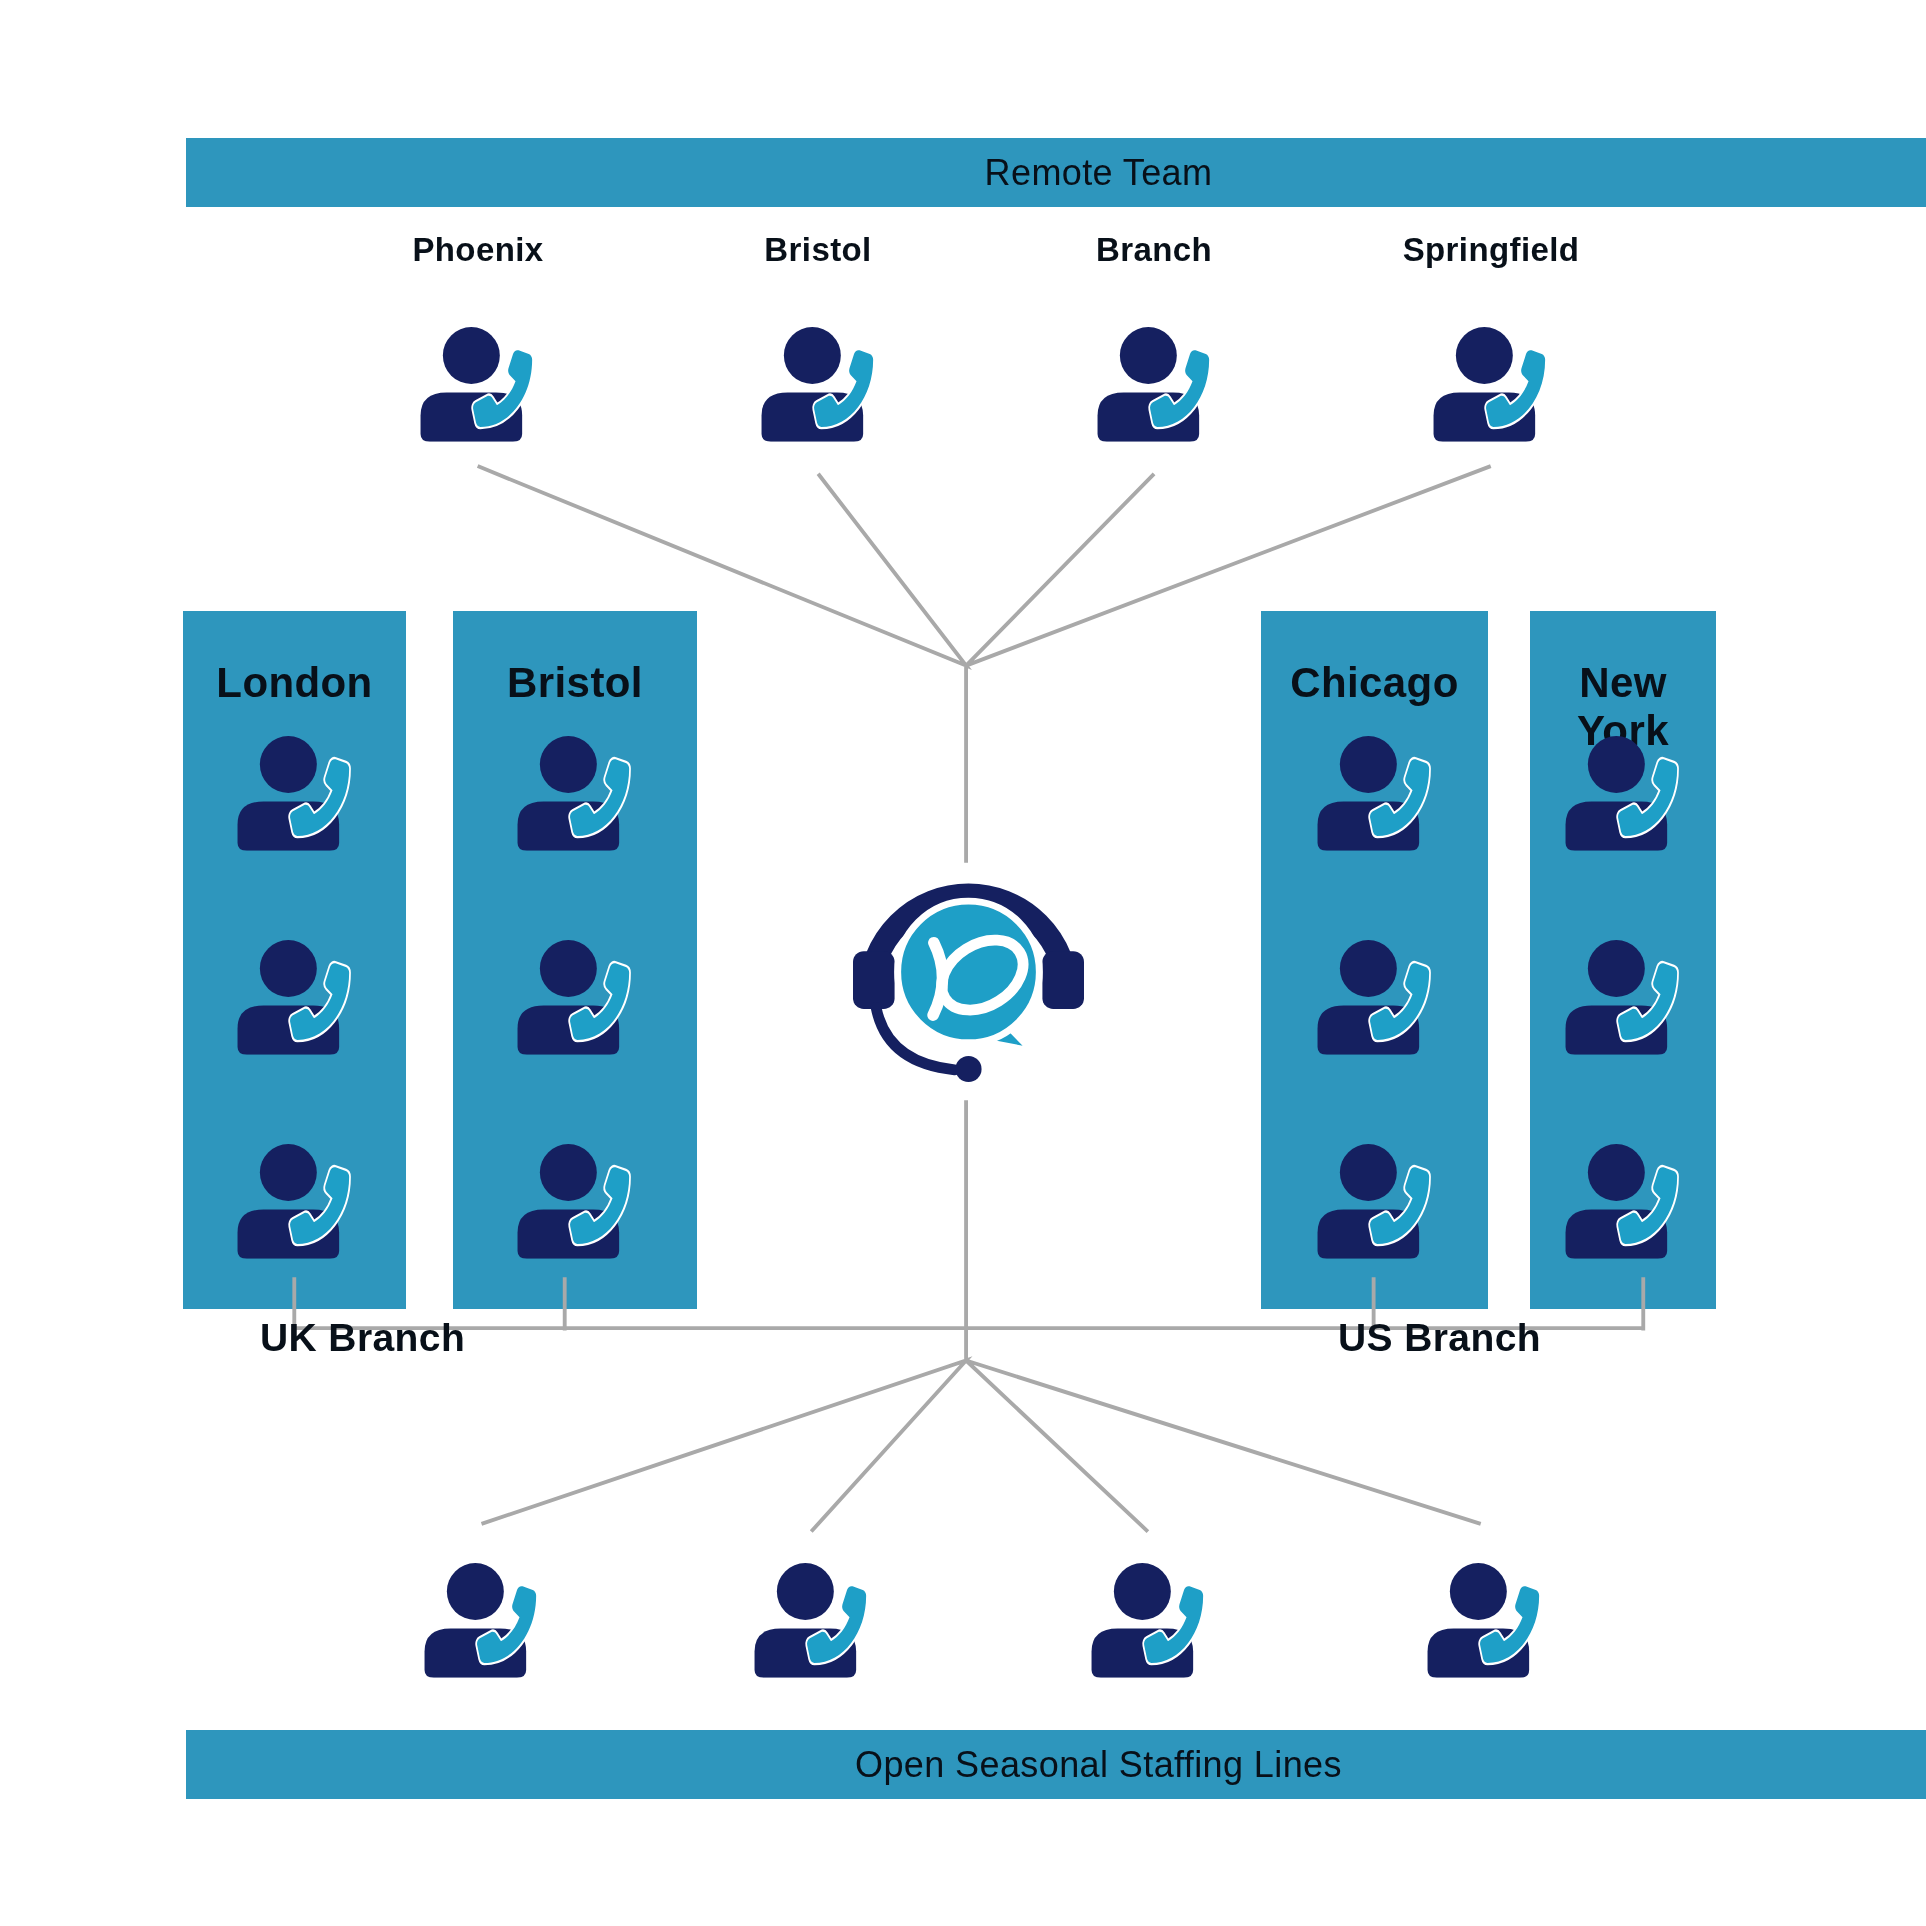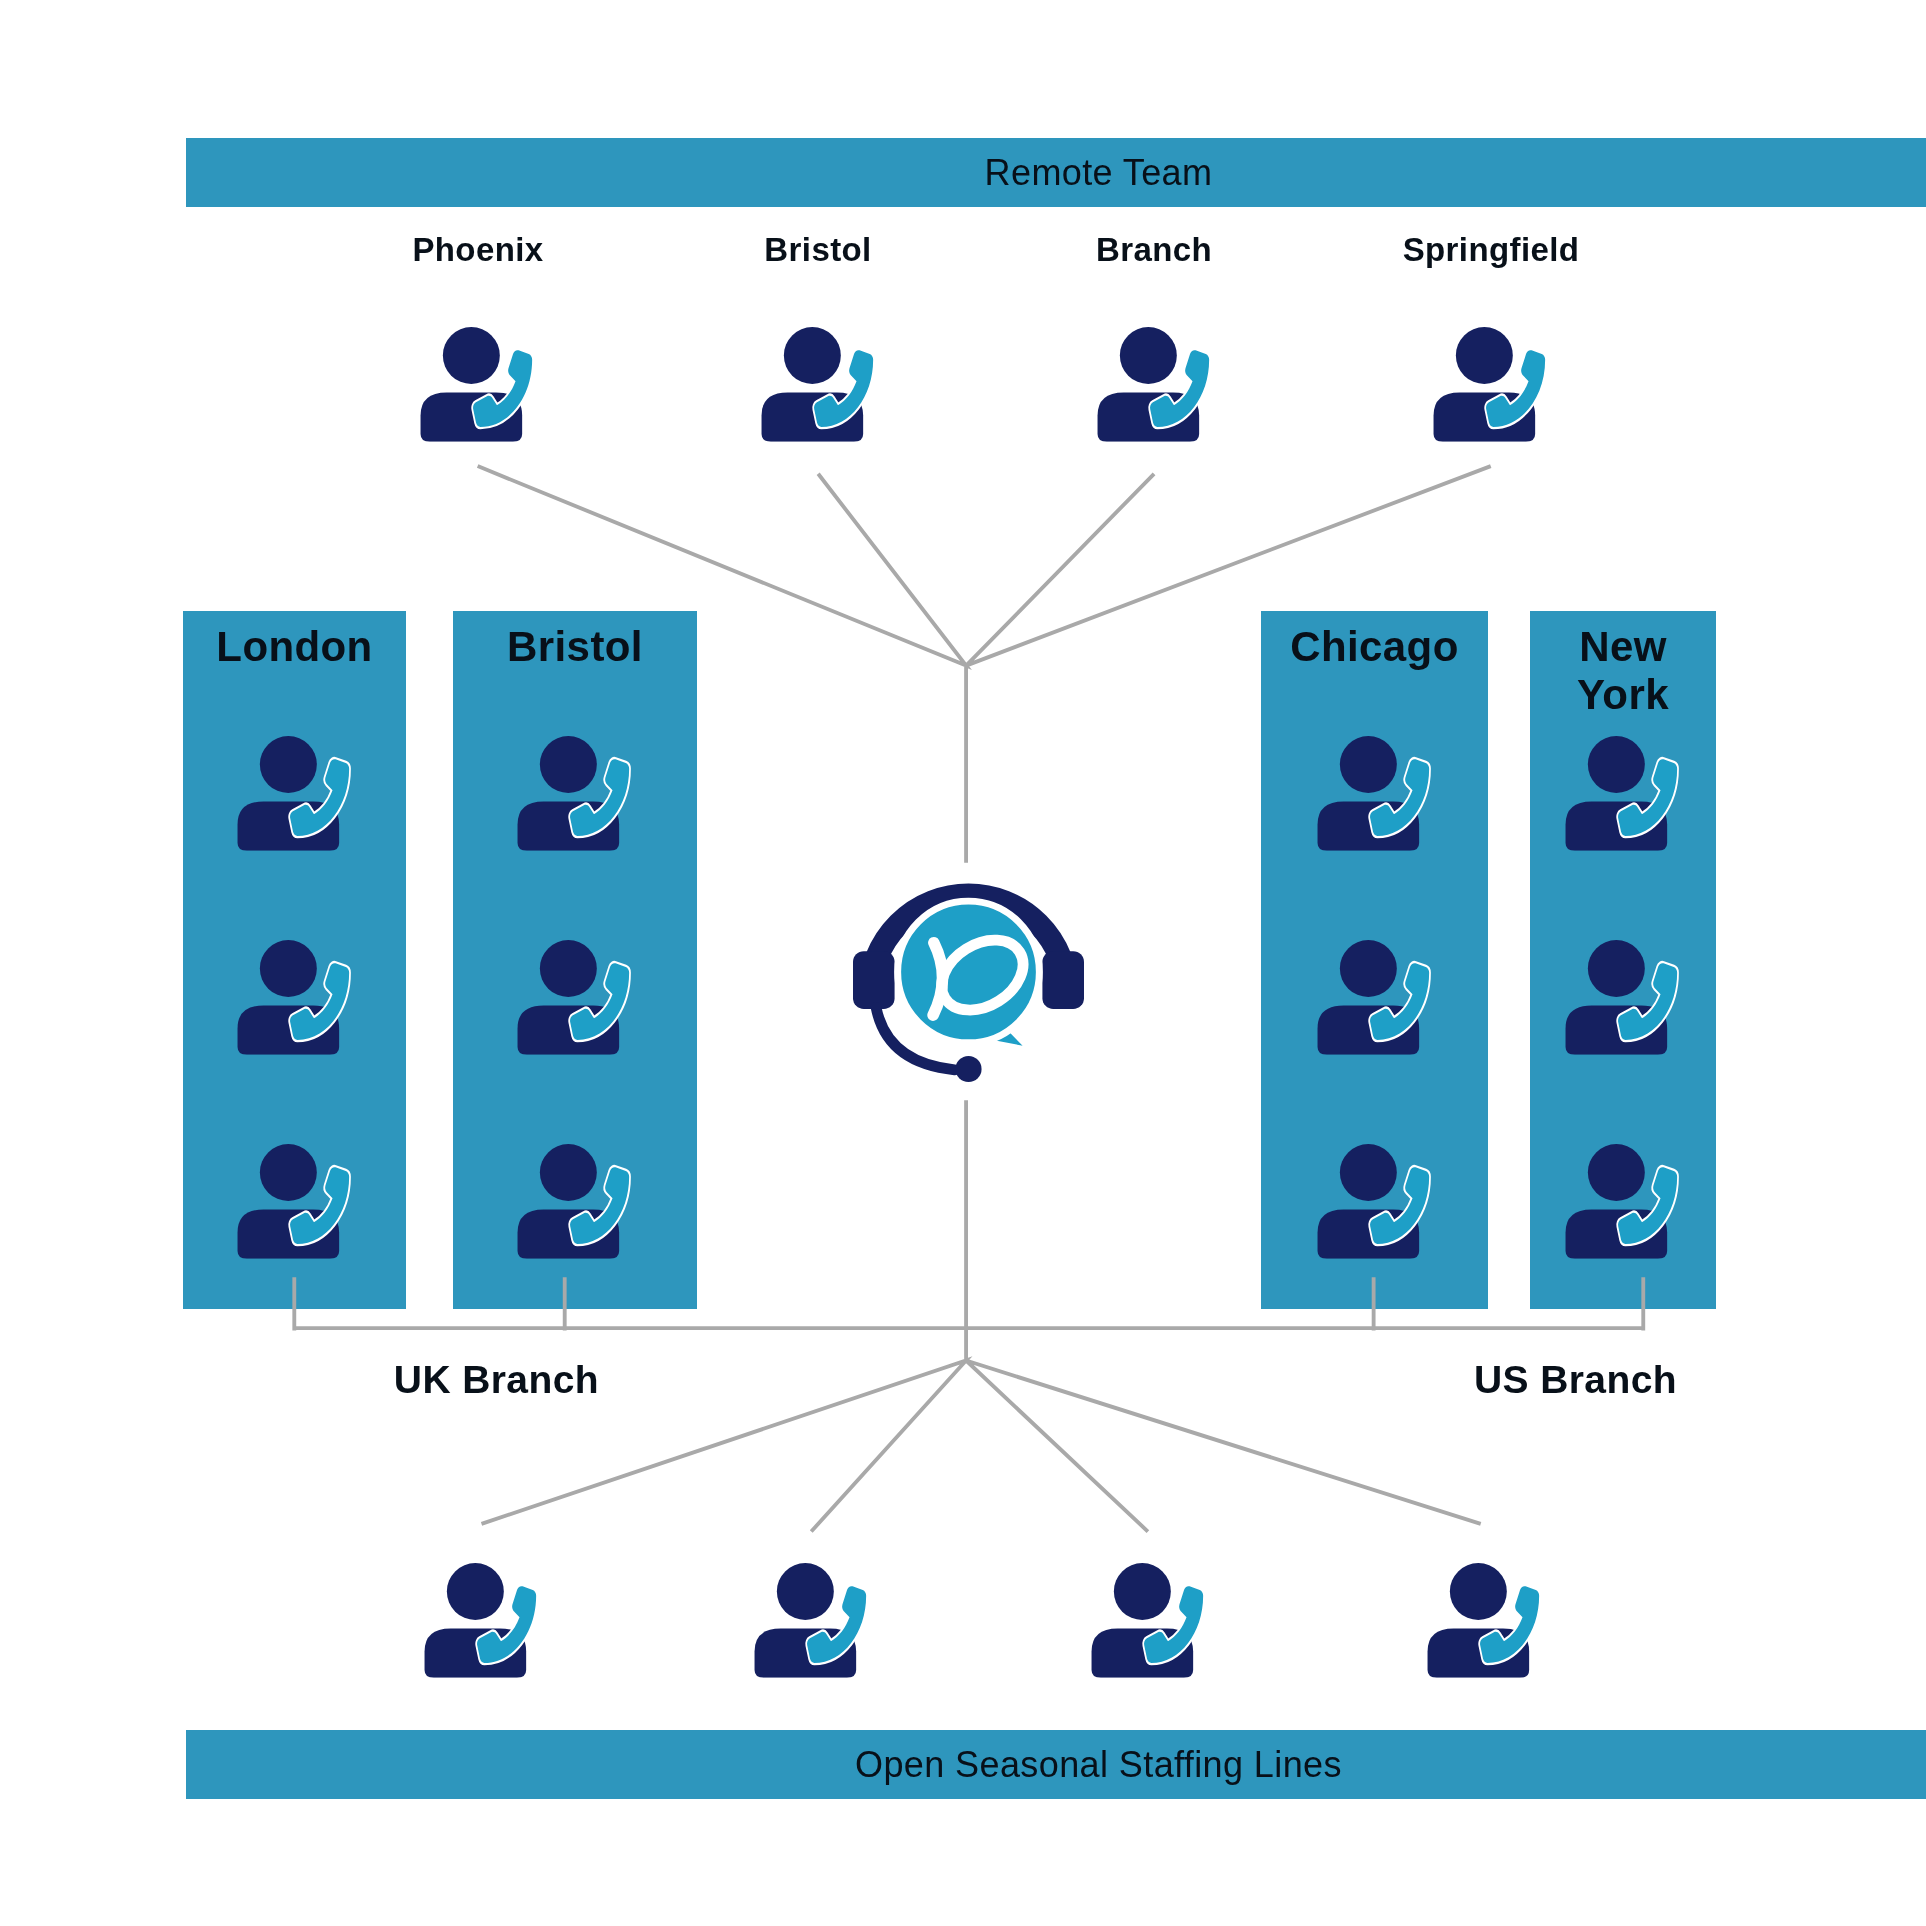--- a/index.html
+++ b/index.html
@@ -24,29 +24,29 @@
   .banner.bottom{top:1730px;}
   .city-label{
     position:absolute;top:231px;width:262px;text-align:center;
     font-size:33px;font-weight:bold;letter-spacing:0.4px;
   }
   .lines{position:absolute;left:0;top:0;width:1926px;height:1926px;z-index:2;}
   .col{
     position:absolute;top:611px;height:698px;background:var(--teal);z-index:1;
   }
   .col-label{
-    margin-top:12px;text-align:center;font-size:42px;font-weight:bold;letter-spacing:0.4px;
+    margin-top:48px;text-align:center;font-size:42px;font-weight:bold;letter-spacing:0.4px;
   }
   .person{position:absolute;width:117px;height:116px;z-index:3;}
   .col .person{left:50%;margin-left:-59px;}
   .col .p1{top:124px}
   .col .p2{top:328px}
   .col .p3{top:532px}
   .branch-label{
-    position:absolute;top:1358px;width:339px;text-align:right;
+    position:absolute;top:1316px;width:339px;text-align:left;
     font-size:39px;font-weight:bold;letter-spacing:0.4px;z-index:3;
   }
   .logo{position:absolute;left:853px;top:878px;width:231px;height:208px;z-index:3;}
   .defs{position:absolute;width:0;height:0;overflow:hidden;}
 </style>
 </head>
 <body>
 
 <svg class="defs" aria-hidden="true">
   <symbol id="person-icon" viewBox="0 0 152 150">

